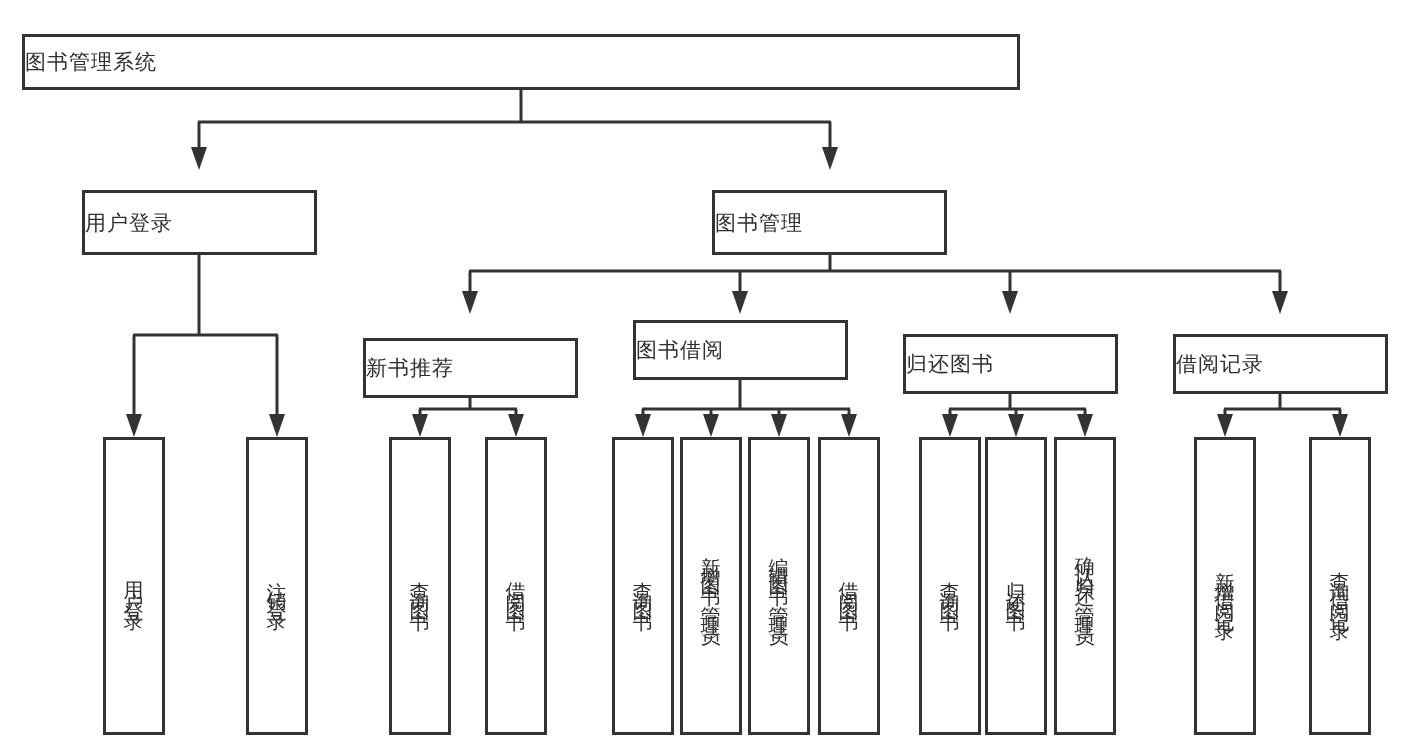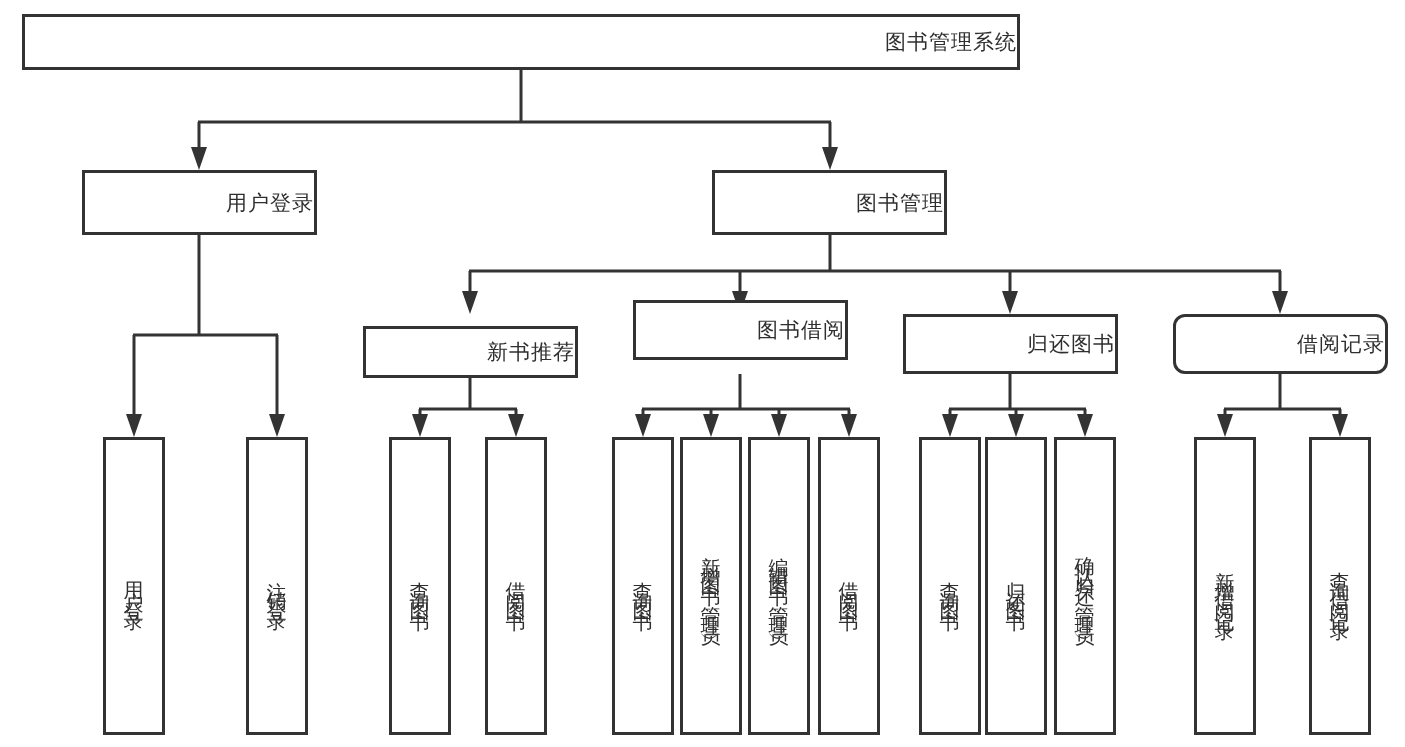--- a/index.html
+++ b/index.html
@@ -22,25 +22,26 @@
     width: 1405px; height: 747px;
     z-index: 0;
   }
   .node {
     position: absolute;
     box-sizing: border-box;
     border: 3px solid #333333;
     background: #ffffff;
     display: flex;
     align-items: center;
-    justify-content: flex-end;
+    justify-content: flex-start;
     z-index: 1;
     font-size: 21px;
     letter-spacing: 1px;
     color: #2f2f2f;
+    margin-top: 20px;
   }
   .leaf {
     position: absolute;
     box-sizing: border-box;
     border: 3px solid #333333;
     background: #ffffff;
     display: flex;
     align-items: center;
     justify-content: center;
     z-index: 1;
@@ -144,30 +145,30 @@
     <span>图书管理系统</span>
   </div>
 
   <div class="node" style="left:82px; top:170px; width:235px; height:65px;">
     <span>用户登录</span>
   </div>
   <div class="node" style="left:712px; top:170px; width:235px; height:65px;">
     <span>图书管理</span>
   </div>
 
-  <div class="node" style="left:363px; top:326px; width:215px; height:52px;font-family:Liberation Serif, serif;">
+  <div class="node" style="left:363px; top:318px; width:215px; height:60px;font-family:Liberation Serif, serif;">
     <span>新书推荐</span>
   </div>
   <div class="node" style="left:633px; top:300px; width:215px; height:60px;">
     <span>图书借阅</span>
   </div>
   <div class="node" style="left:903px; top:314px; width:215px; height:60px;">
     <span>归还图书</span>
   </div>
-  <div class="node" style="left:1173px; top:314px; width:215px; height:60px;border-radius:12px;">
+  <div class="node" style="left:1173px; top:314px; width:215px; height:60px;">
     <span>借阅记录</span>
   </div>
 
   <div class="leaf" style="left:103px; top:437px; width:62px; height:298px;">
     <span class="vtext">用户登录</span>
   </div>
   <div class="leaf" style="left:246px; top:437px; width:62px; height:298px;">
     <span class="vtext">注销登录</span>
   </div>
 

